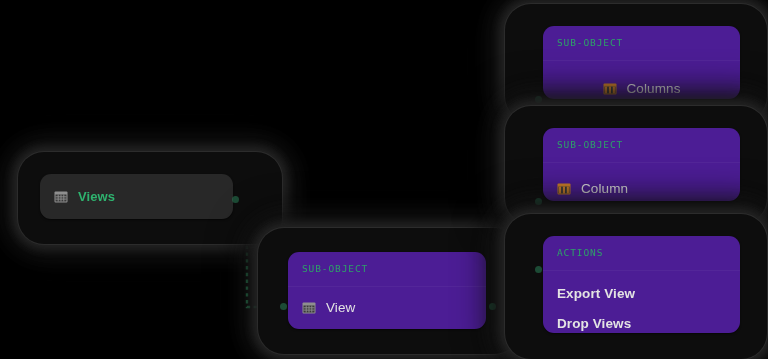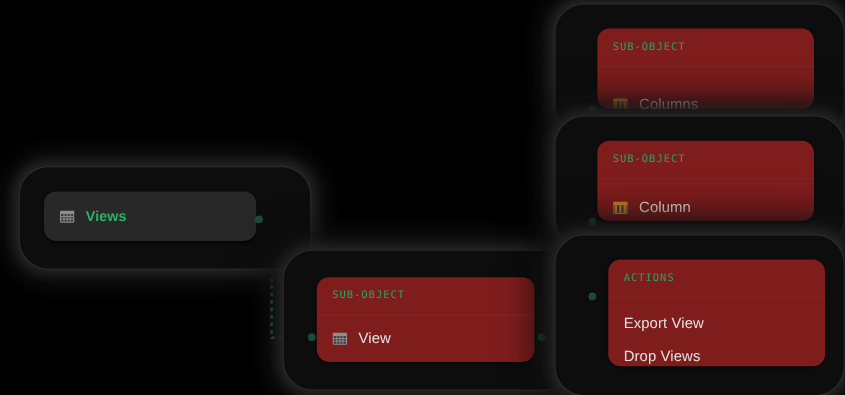--- a/index.html
+++ b/index.html
@@ -45,21 +45,21 @@
     box-shadow:
       0 0 0 1px rgba(70,70,70,0.30),
       0 0 10px 5px rgba(38,38,38,0.95),
       0 0 22px 10px rgba(24,24,24,0.85),
       0 0 34px 16px rgba(14,14,14,0.7);
     filter: blur(0.4px);
   }
   .card {
     position: absolute;
     border-radius: 11px;
-    background: #7f1d1d;
+    background: #4c1d95;
     overflow: hidden;
     box-shadow: 0 1px 2px rgba(0,0,0,0.55);
   }
   .card.compact {
     background: #282828;
   }
   .card-header {
     font-family: "DejaVu Sans Mono", "Liberation Mono", monospace;
     font-size: 9.5px;
     letter-spacing: 0.9px;
@@ -87,20 +87,21 @@
     letter-spacing: 0.1px;
   }
   .row-label.accent {
     color: #2eb36f;
     font-weight: bold;
     font-size: 13px;
   }
   .row-label.action {
     font-size: 13.5px;
     color: #e3e3e3;
+    font-weight: bold;
   }
   .ico {
     width: 14px;
     height: 14px;
     margin-right: 10px;
     flex: 0 0 14px;
     display: block;
   }
   
   #node-views      { left: 18px;  top: 152px; width: 264px; height: 92px; }
@@ -110,21 +111,21 @@
   #node-view       { left: 258px; top: 228px; width: 262px; height: 126px; }
   #node-view .card  { left: 30px; top: 24px;  width: 198px; height: 77px; }
 
   #node-columns    { left: 505px; top: 4px;   width: 262px; height: 118px; }
   #node-columns .card { left: 38px; top: 22px; width: 197px; height: 73px; }
 
   #node-column     { left: 505px; top: 106px; width: 262px; height: 118px; }
   #node-column .card { left: 38px; top: 22px; width: 197px; height: 73px; }
 
   #node-actions    { left: 505px; top: 214px; width: 262px; height: 145px; }
-  #node-actions .card { left: 48px; top: 22px; width: 197px; height: 97px; }
+  #node-actions .card { left: 38px; top: 22px; width: 197px; height: 97px; }
 
   
   .port {
     position: absolute;
     width: 7px;
     height: 7px;
     border-radius: 50%;
     background: #2a7f57;
     opacity: 0.55;
     z-index: 3;
@@ -194,21 +195,21 @@
     </div>
     <div class="port" style="left:22px; top:75px;"></div>
     <div class="port" style="left:231px; top:75px;"></div>
   </div>
 
   <div class="node-group" id="node-columns">
     <div class="halo"></div>
     <div class="card">
       <div class="card-header">SUB-OBJECT</div>
       <div class="divider"></div>
-      <div class="row" style="margin-top:19px;">
+      <div class="row" style="margin-top:13px;justify-content:center;">
         <svg class="ico" viewBox="0 0 14 14">
           <rect x="0.5" y="1.5" width="13" height="11" rx="1" fill="#d2822a"></rect>
           <rect x="1.5" y="4.5" width="11" height="7" fill="#3a3a3a"></rect>
           <rect x="2.0" y="4.5" width="2.1" height="7" fill="#d2822a"></rect>
           <rect x="5.9" y="4.5" width="2.1" height="7" fill="#d2822a"></rect>
           <rect x="9.8" y="4.5" width="2.1" height="7" fill="#d2822a"></rect>
         </svg>
         <span class="row-label">Columns</span>
       </div>
     </div>

